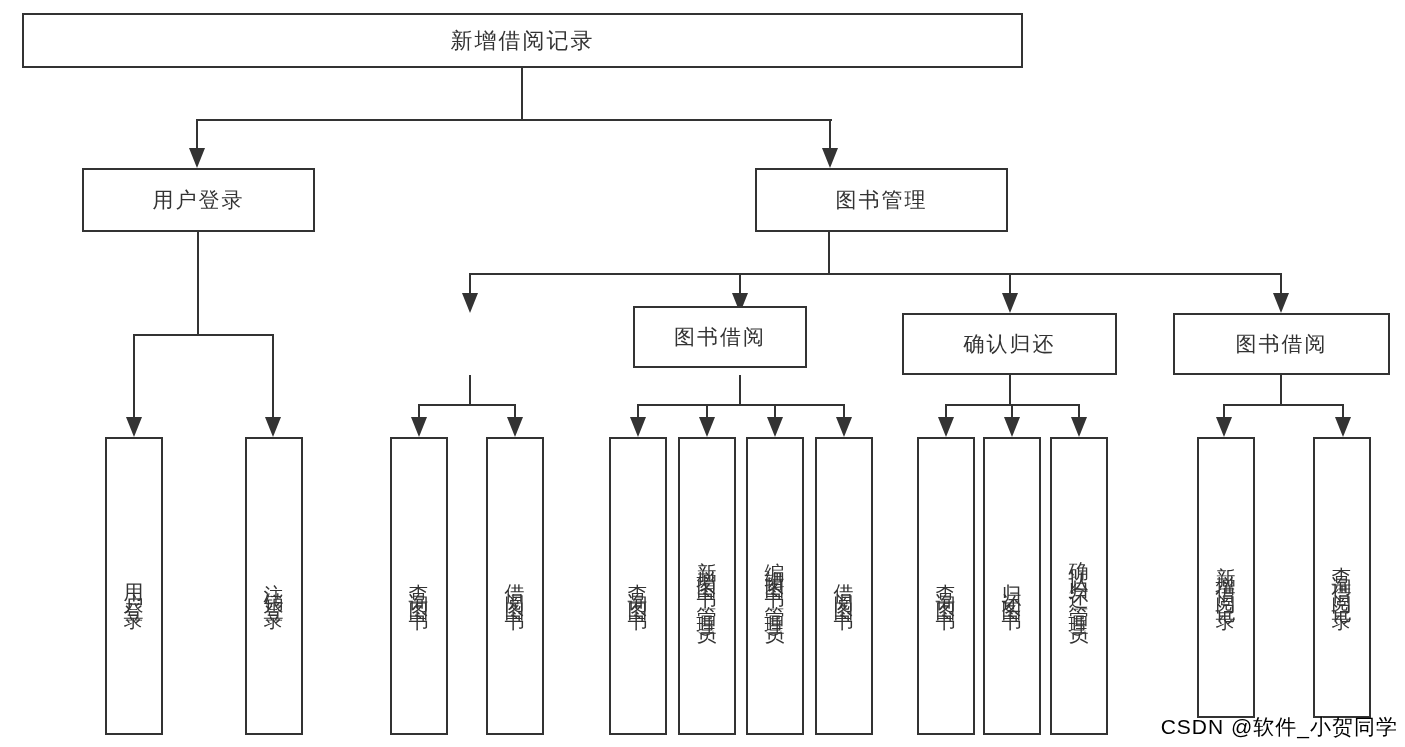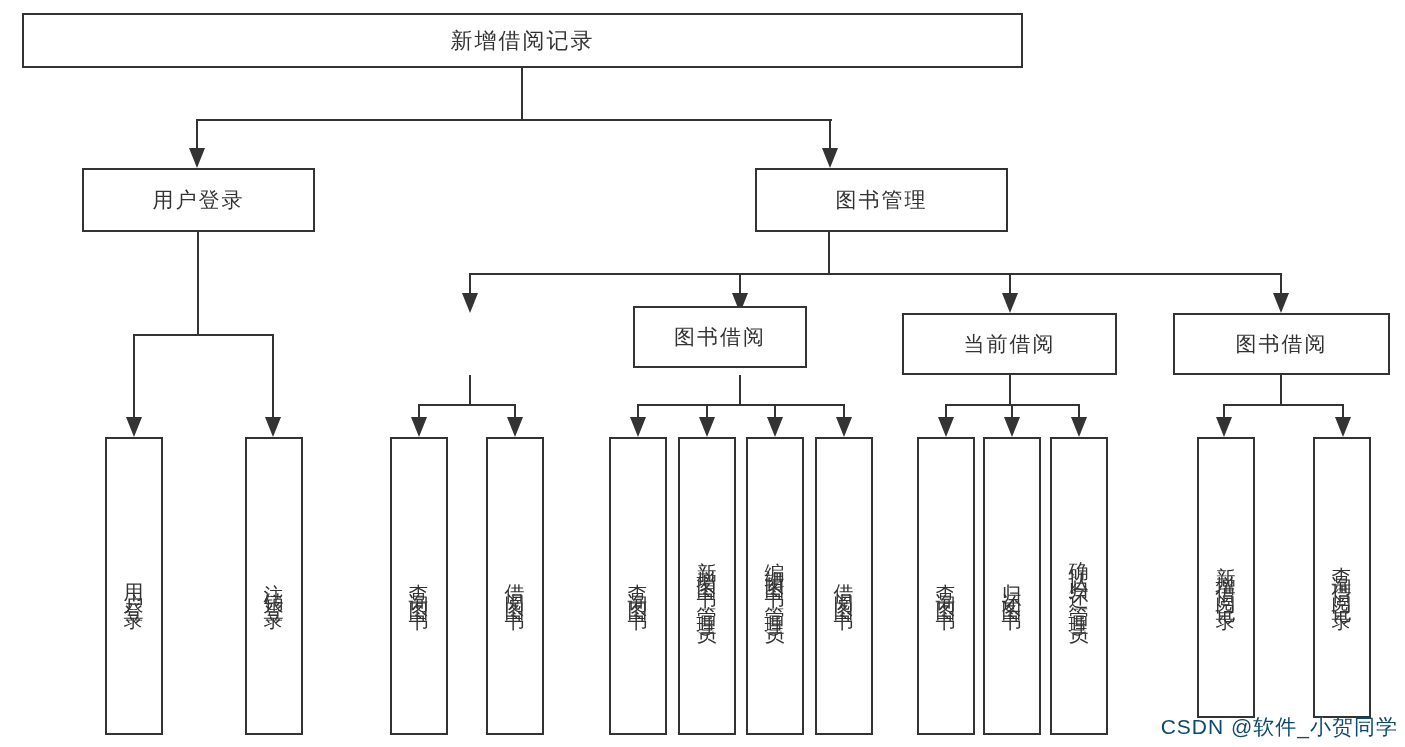--- a/index.html
+++ b/index.html
@@ -21,21 +21,21 @@
     font-size:20px;letter-spacing:9px;color:#333;line-height:1;
   }
   .line{position:absolute;background:#333;}
   .ahead{
     position:absolute;width:0;height:0;
     border-left:8px solid transparent;border-right:8px solid transparent;
     border-top:20px solid #333;
   }
   #watermark{
     position:absolute;top:713px;right:7px;z-index:10;
-    font-size:21px;letter-spacing:1px;color:#0c4a6e;
+    font-size:21px;letter-spacing:1px;color:#000000;
     text-shadow:1px 1px 0 rgba(255,255,255,0.85);
   }
 </style>
 </head>
 <body>
 
 <div id="stage">
 
   <div class="hbox" style="left:22px;top:13px;width:1001px;height:55px;font-size:22px">
     <span>新增借阅记录</span>
@@ -70,21 +70,21 @@
   <div class="ahead" style="left:732px;top:293px"></div>
   <div class="line" style="left:1009px;top:273px;width:2px;height:22px"></div>
   <div class="ahead" style="left:1002px;top:293px"></div>
   <div class="line" style="left:1280px;top:273px;width:2px;height:22px"></div>
   <div class="ahead" style="left:1273px;top:293px"></div>
 
   <div class="hbox" style="left:633px;top:306px;width:174px;height:62px">
     <span>图书借阅</span>
   </div>
   <div class="hbox" style="left:902px;top:313px;width:215px;height:62px">
-    <span>当前借阅</span>
+    <span>确认归还</span>
   </div>
   <div class="hbox" style="left:1173px;top:313px;width:217px;height:62px">
     <span>图书借阅</span>
   </div>
 
   <div class="line" style="left:469px;top:375px;width:2px;height:31px"></div>
   <div class="line" style="left:418px;top:404px;width:98px;height:2px"></div>
   <div class="line" style="left:418px;top:404px;width:2px;height:15px"></div>
   <div class="ahead" style="left:411px;top:417px"></div>
   <div class="line" style="left:514px;top:404px;width:2px;height:15px"></div>

